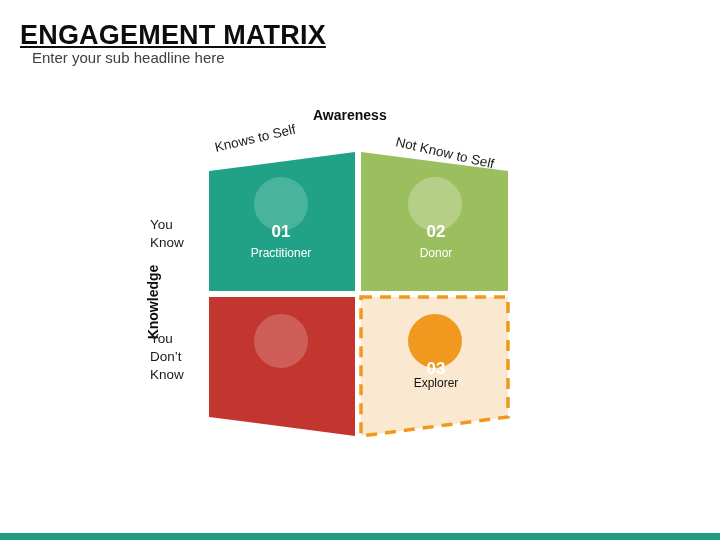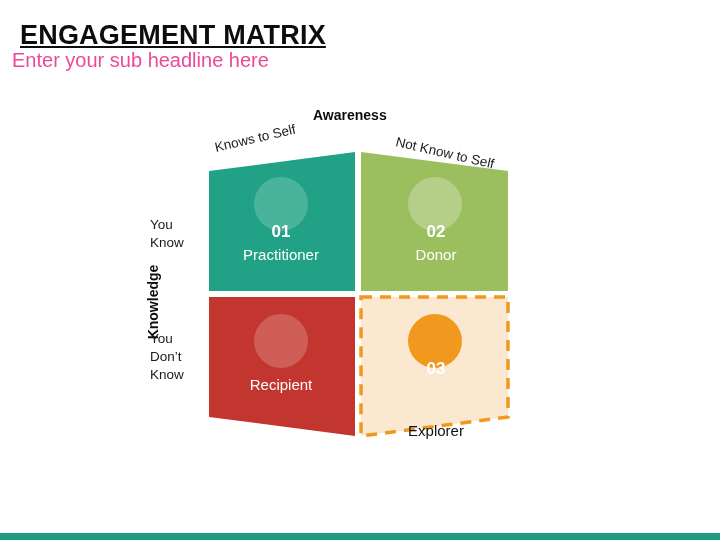--- a/index.html
+++ b/index.html
@@ -22,25 +22,25 @@
     top: 20px;
     font-size: 27px;
     font-weight: bold;
     color: #0d0d0d;
     letter-spacing: 0.2px;
     white-space: nowrap;
     text-decoration: underline;
   }
   #page-subtitle {
     position: absolute;
-    left: 12px;
+    left: 32px;
     top: 49px;
-    font-size: 20px;
+    font-size: 15px;
     font-weight: normal;
-    color: #ec4899;
+    color: #404040;
     white-space: nowrap;
   }
 
   
   #matrix-stage {
     position: absolute;
     left: 0;
     top: 0;
     width: 660px;
     height: 540px;
@@ -111,28 +111,27 @@
     position: absolute;
     font-size: 17px;
     font-weight: bold;
     color: #ffffff;
     text-align: center;
     width: 120px;
     margin-top: 28px;
   }
   .quad-caption {
     position: absolute;
-    font-size: 15px;
+    font-size: 12px;
     color: #ffffff;
     text-align: center;
     width: 180px;
   }
   .quad-caption.dark {
     color: #111111;
-    margin-top: 46px;
   }
 
   #quad-1-number { left: 221px; top: 194px; }
   #quad-1-caption { left: 191px; top: 246px; }
   #quad-2-number { left: 376px; top: 194px; }
   #quad-2-caption { left: 346px; top: 246px; }
   #quad-4-number { left: 221px; top: 331px; }
   #quad-4-caption { left: 191px; top: 376px; }
   #quad-3-number { left: 376px; top: 331px; }
   #quad-3-caption { left: 346px; top: 376px; }
@@ -194,20 +193,19 @@
     <div>Don’t</div>
     <div>Know</div>
   </div>
 
   <div class="quad-number" id="quad-1-number">01</div>
   <div class="quad-caption" id="quad-1-caption">Practitioner</div>
 
   <div class="quad-number" id="quad-2-number">02</div>
   <div class="quad-caption" id="quad-2-caption">Donor</div>
 
-  <div class="quad-caption" id="quad-4-caption">Recipient</div>
 
   <div class="quad-number" id="quad-3-number">03</div>
   <div class="quad-caption dark" id="quad-3-caption">Explorer</div>
 
 </div>
 
 <div id="footer-bar"></div>
 
 </body></html>

